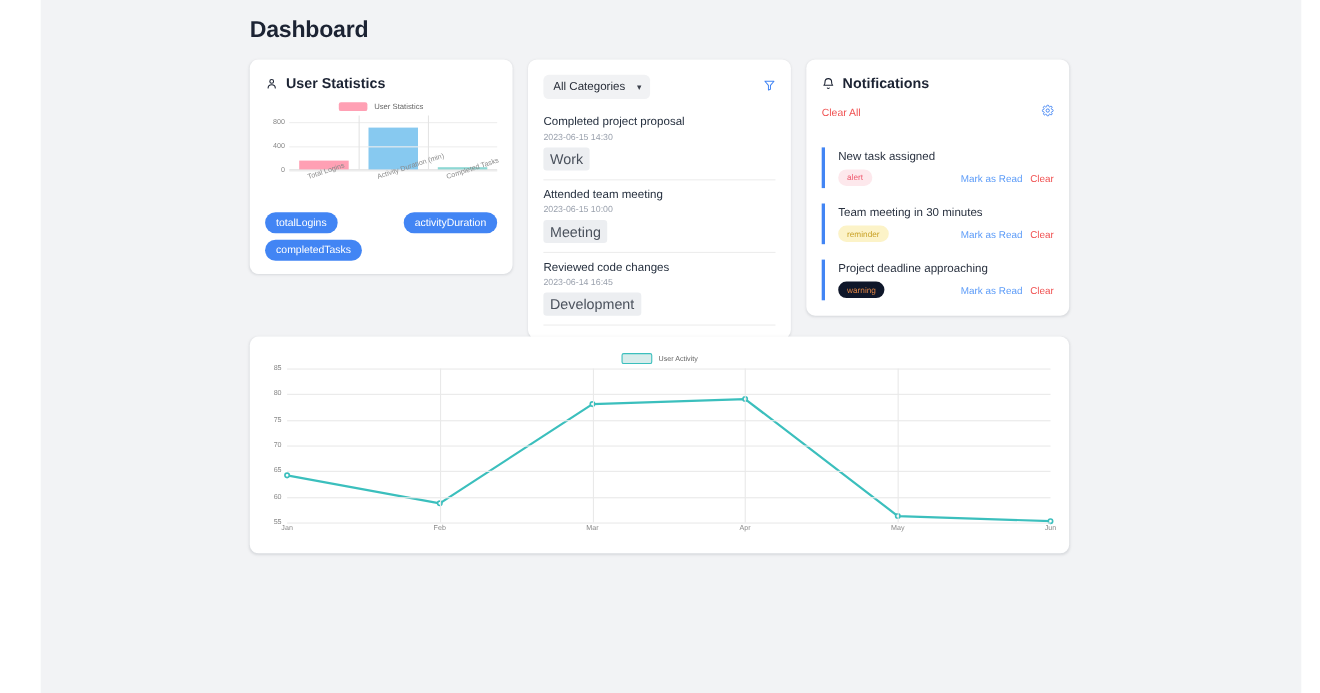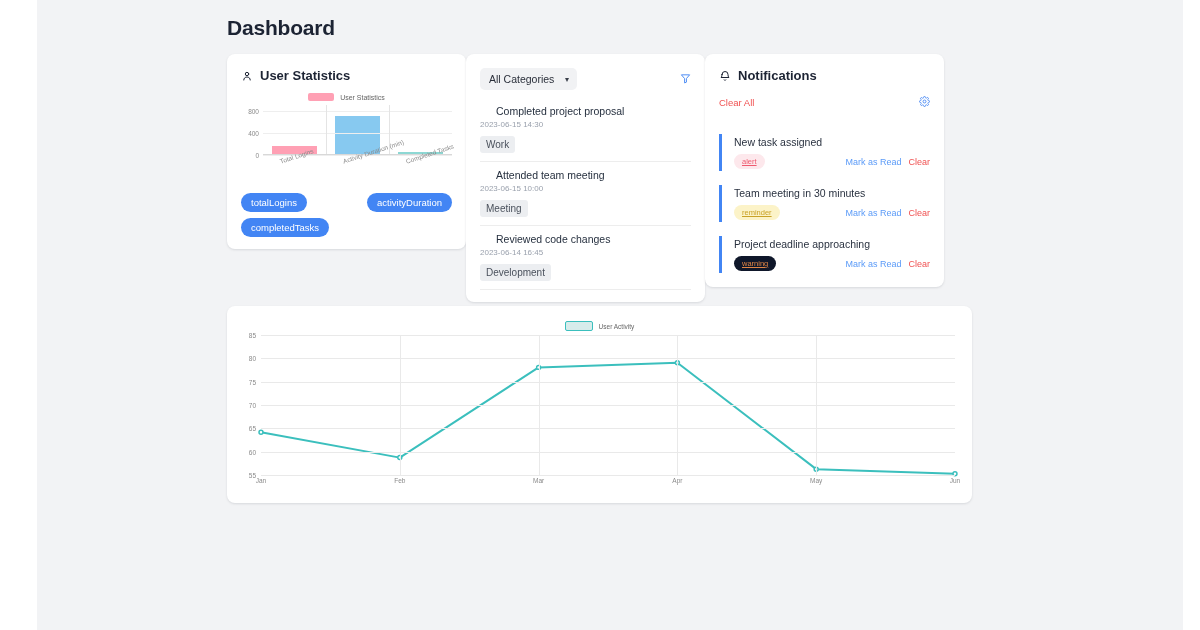--- a/index.html
+++ b/index.html
@@ -23,20 +23,21 @@
     font-size: 21px;
     font-weight: bold;
     letter-spacing: -0.2px;
     color: #1c2333;
   }
   .row-top {
     position: absolute;
     left: 190px; top: 54px;
     width: 745px;
     display: flex;
+    gap: 14px;
     align-items: flex-start;
   }
   .card {
     background: #ffffff;
     border-radius: 8px;
     box-shadow: 0 1px 3px rgba(16,24,40,.08), 0 1px 2px rgba(16,24,40,.04);
   }
   .card-sm { width: 239px; padding: 14px 14px 12px 14px; }
   .card-head {
     display: flex; align-items: center; gap: 7px;
@@ -92,35 +93,35 @@
     font-size: 10.5px; color: #2a2f3a;
     padding: 5px 22px 5px 9px;
   }
   .select-wrap { position: relative; display: inline-block; }
   .select-wrap .chev {
     position: absolute; right: 8px; top: 50%; transform: translateY(-50%);
     pointer-events: none; font-size: 8px; color: #3a3f4a;
   }
   .act-item { padding: 7px 0 8px 0; border-bottom: 1px solid #ededed; }
   .act-item:last-child { border-bottom: 1px solid #ededed; }
-  .act-title { font-size: 10.5px; color: #26303f; margin-bottom: 3px; margin-left: 16px; }
+  .act-title { font-size: 10.5px; color: #26303f; margin-bottom: 3px; }
   .act-time { font-size: 8px; color: #9aa1ad; margin-bottom: 5px; }
   .tag {
     display: inline-block; background: #eceef1; color: #4a515c;
-    font-size: 10px; padding: 3px 6px; border-radius: 3px;
+    font-size: 13px; padding: 3px 6px; border-radius: 3px;
   }
 
   
   .notif-bar { display: flex; align-items: center; justify-content: space-between; margin-bottom: 23px; }
   .clear-all { font-size: 9.5px; color: #f05252; cursor: pointer; }
   .notif-item { border-left: 3px solid #4285f4; padding: 2px 0 2px 12px; margin-bottom: 14px; }
   .notif-item:last-child { margin-bottom: 2px; }
   .notif-title { font-size: 10.5px; color: #2a3240; margin-bottom: 6px; }
   .notif-foot { display: flex; align-items: center; justify-content: space-between; }
-  .badge { font-size: 7.5px; padding: 3px 8px; border-radius: 8px; text-decoration: underline; }
+  .badge { font-size: 7.5px; padding: 3px 8px; border-radius: 8px; }
   .badge.alert { background: #fde8ec; color: #ef5a6f; }
   .badge.reminder { background: #fcf3c8; color: #c9a227; }
   .badge.warning { background: #0f172a; color: #e08545; }
   .notif-actions { display: flex; gap: 7px; }
   .link-read { font-size: 9px; color: #5b9bf8; cursor: pointer; }
   .link-clear { font-size: 9px; color: #f05252; cursor: pointer; }
 
   
   .card-lg {
     position: absolute; left: 190px; top: 306px;

